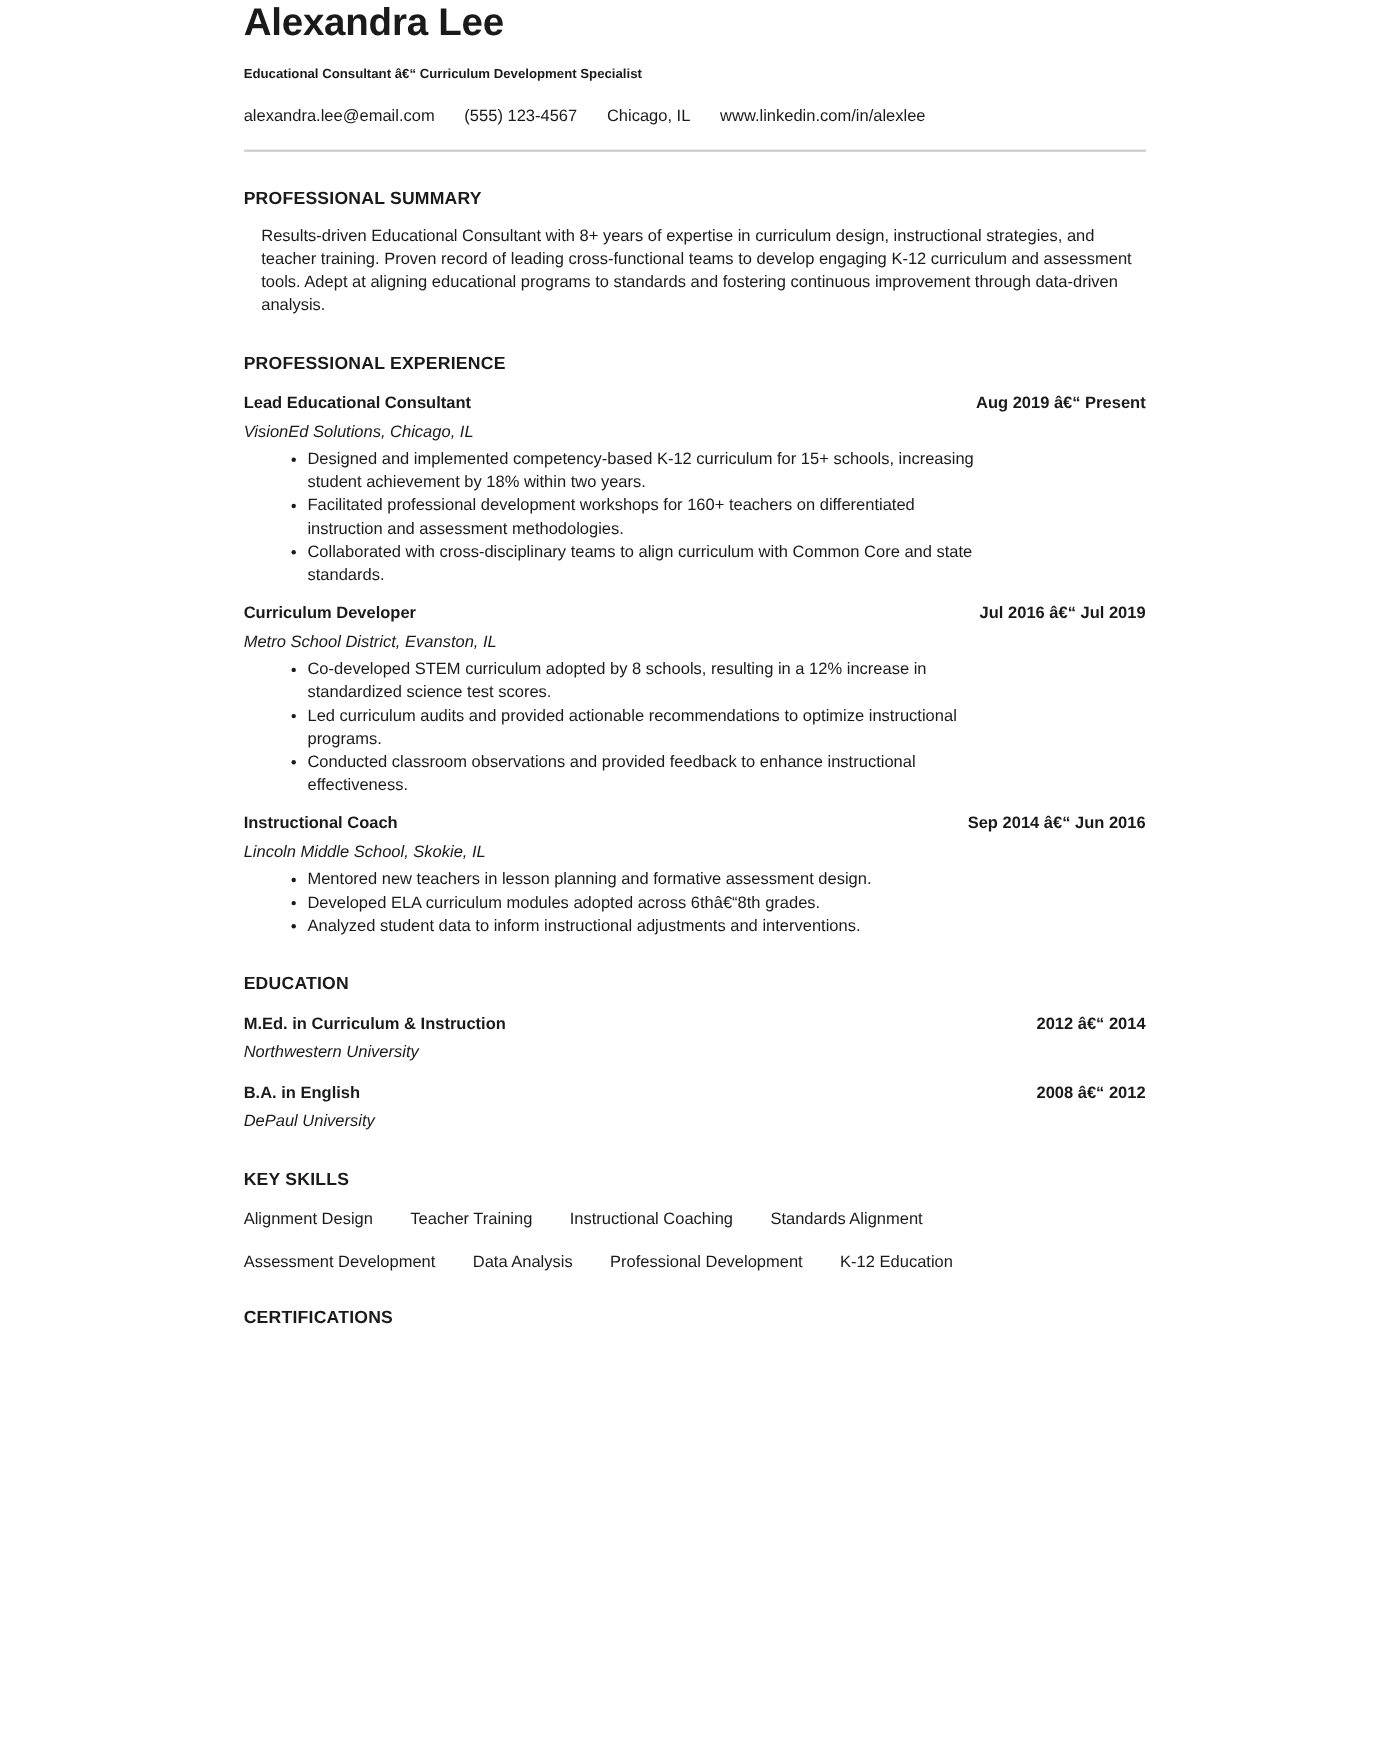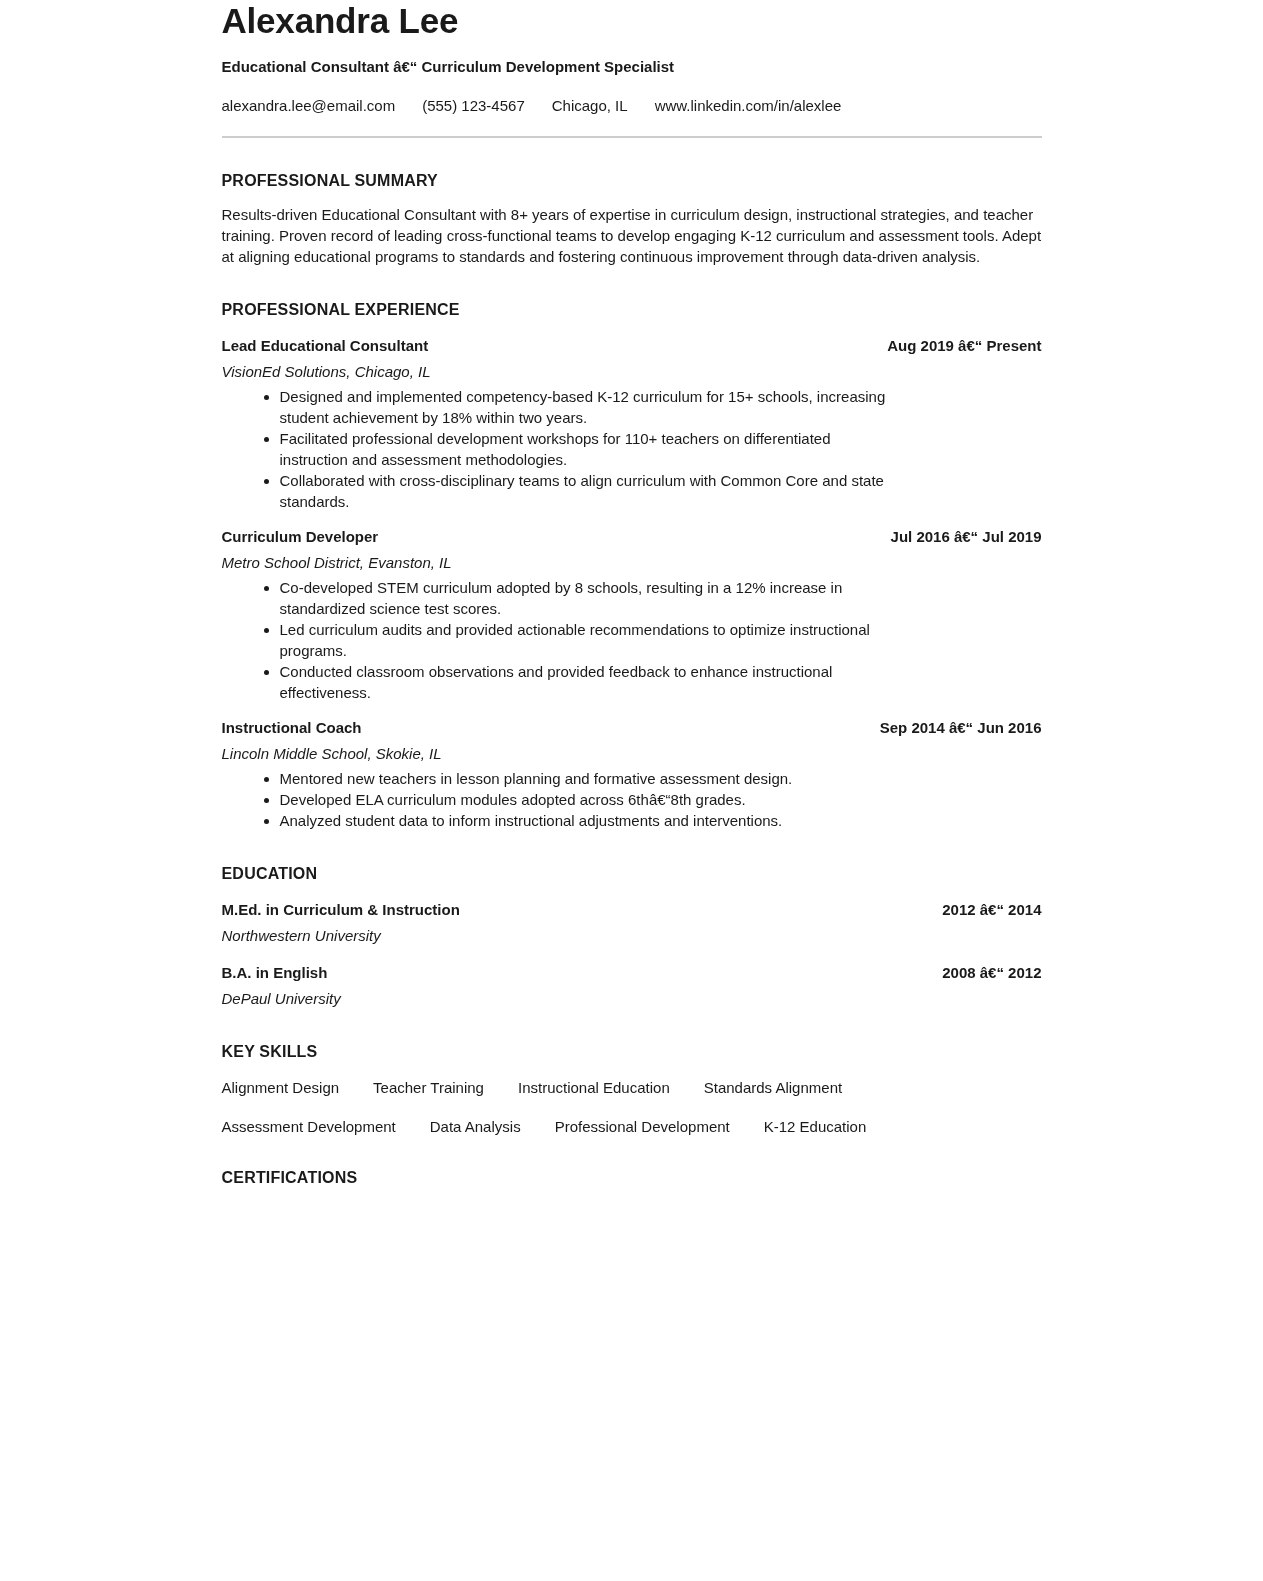--- a/index.html
+++ b/index.html
@@ -26,21 +26,21 @@
   }
   h1.name{
     margin:0;
     font-size:35px;
     line-height:42px;
     font-weight:700;
     letter-spacing:-0.2px;
   }
   .title{
     margin-top:13px;
-    font-size:15px;
+    font-size:12px;
     line-height:24px;
     font-weight:700;
   }
   .contact{
     margin-top:16px;
     display:flex;
     column-gap:27px;
     line-height:21px;
   }
   hr.divider{
@@ -50,21 +50,21 @@
     height:0;
   }
   h2.section-heading{
     margin:32px 0 0 0;
     font-size:16px;
     line-height:22px;
     font-weight:700;
     letter-spacing:0.2px;
   }
   p.summary{
-    margin:12px 0 0 0;
+    margin:12px 0 0 16px;
     line-height:21px;
     max-width:820px;
   }
   .job{ margin-top:14px; }
   .entry-row{
     display:flex;
     justify-content:space-between;
     align-items:flex-start;
     line-height:21px;
   }
@@ -128,21 +128,21 @@
     <div>
   <div class="job">
     <div class="entry-row">
       <span class="entry-title">Lead Educational Consultant</span>
       <span class="entry-dates">Aug 2019 â€“ Present</span>
     </div>
     <div class="company">VisionEd Solutions, Chicago, IL</div>
     <ul class="bullets">
   <li>Designed and implemented competency-based K-12 curriculum for 15+ schools, increasing student achievement by 18% within two years.</li>
 
-  <li>Facilitated professional development workshops for 110+ teachers on differentiated instruction and assessment methodologies.</li>
+  <li>Facilitated professional development workshops for 160+ teachers on differentiated instruction and assessment methodologies.</li>
 
   <li>Collaborated with cross-disciplinary teams to align curriculum with Common Core and state standards.</li>
 </ul>
   </div>
 
   <div class="job">
     <div class="entry-row">
       <span class="entry-title">Curriculum Developer</span>
       <span class="entry-dates">Jul 2016 â€“ Jul 2019</span>
     </div>
@@ -194,21 +194,21 @@
 </div>
   </section>
 
   <section class="section-skills">
     <h2 class="section-heading">KEY SKILLS</h2>
     <div class="skills">
   <span class="skill">Alignment Design</span>
 
   <span class="skill">Teacher Training</span>
 
-  <span class="skill">Instructional Education</span>
+  <span class="skill">Instructional Coaching</span>
 
   <span class="skill">Standards Alignment</span>
 
   <span class="skill">Assessment Development</span>
 
   <span class="skill">Data Analysis</span>
 
   <span class="skill">Professional Development</span>
 
   <span class="skill">K-12 Education</span>

